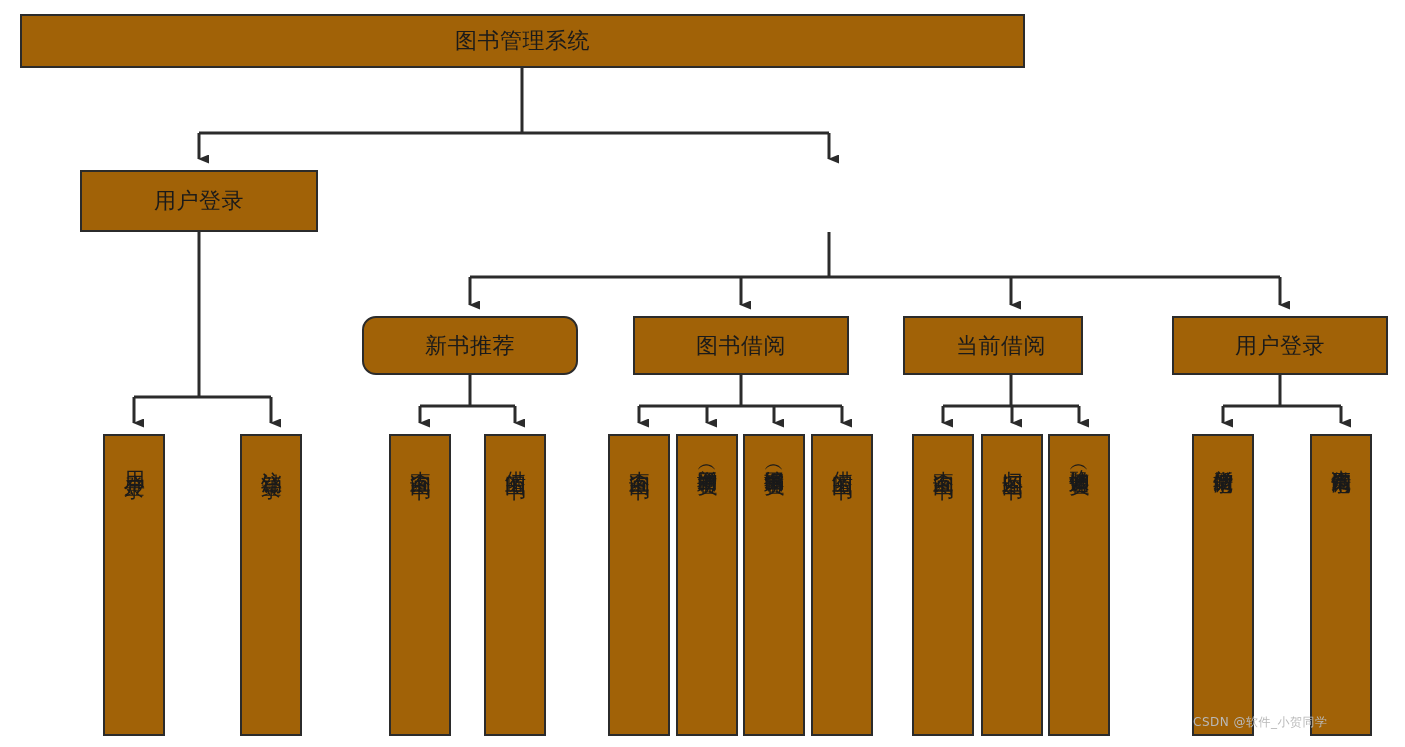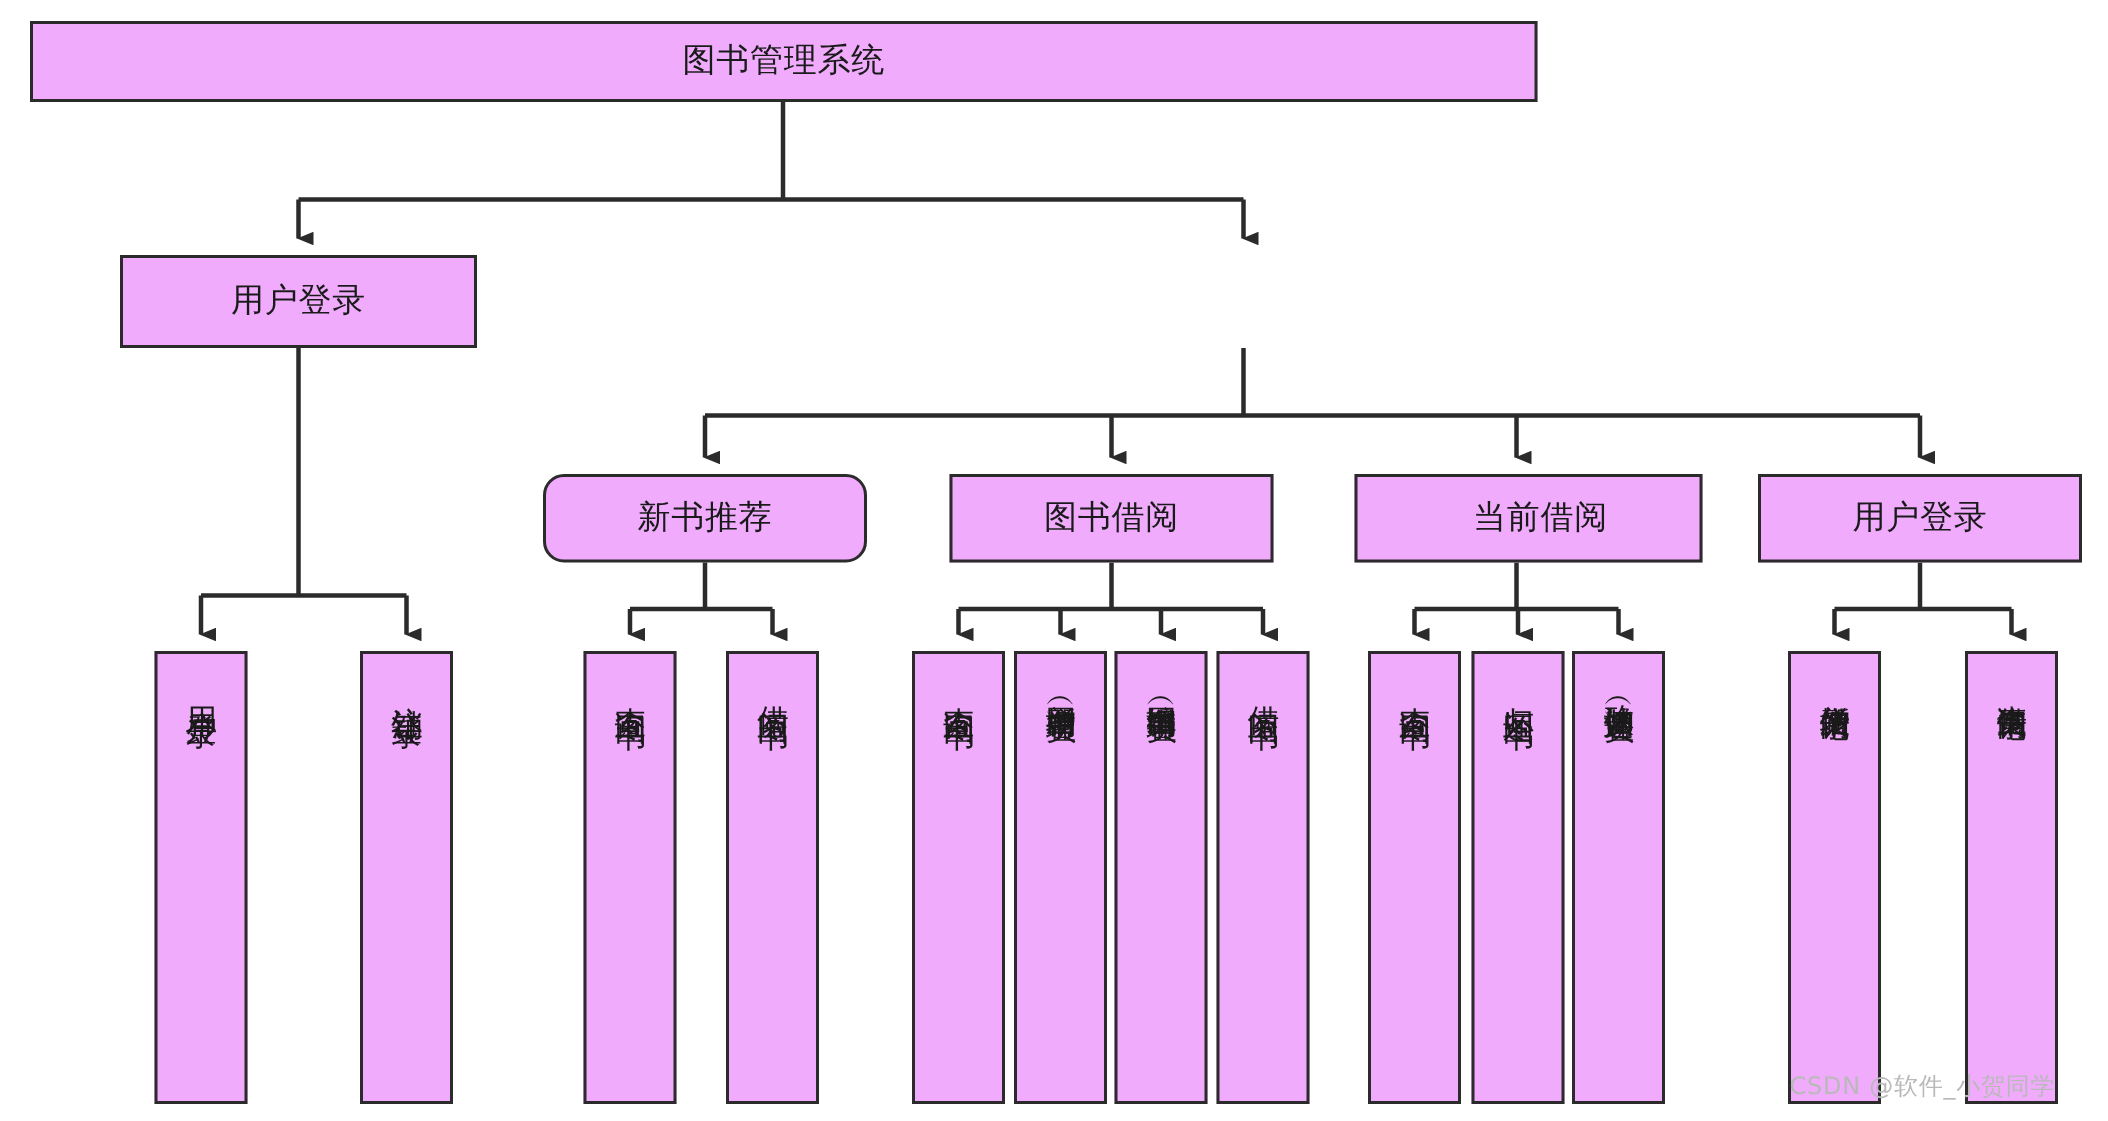--- a/index.html
+++ b/index.html
@@ -24,21 +24,21 @@
     position: absolute;
     top: 0;
     left: 0;
     width: 1405px;
     height: 747px;
   }
   .node-box {
     position: absolute;
     box-sizing: border-box;
     border: 2.5px solid #2b2b2b;
-    background: #f0abfc;
+    background: #a16207;
     display: flex;
     align-items: center;
     justify-content: center;
     color: #1a1a1a;
   }
   .node-label {
     display: block;
     text-align: center;
     line-height: 1.08;
     letter-spacing: 0.5px;
@@ -62,21 +62,21 @@
     white-space: nowrap;
   }
   .node-box.vert.tall-text .node-label {
     font-size: 20px;
     letter-spacing: 1px;
   }
   .watermark {
     position: absolute;
     left: 1193px;
     top: 714px;
-    font-size: 16px;
+    font-size: 12px;
     color: #b9b9b9;
     letter-spacing: 0.5px;
     white-space: nowrap;
     user-select: none;
     text-align: right;
   }
 </style>
 </head>
 <body>
 
@@ -132,21 +132,21 @@
   <div class="node-box horiz" id="node-l2-0" style="left: 80px; top: 170px; width: 238px; height: 62px;">
     <span class="node-label">用户登录</span>
   </div>
 
   <div class="node-box horiz" id="node-l3-0" style="left: 362px; top: 316px; width: 216px; height: 59px; border-radius: 14px;">
     <span class="node-label">新书推荐</span>
   </div>
   <div class="node-box horiz" id="node-l3-1" style="left: 633px; top: 316px; width: 216px; height: 59px;">
     <span class="node-label">图书借阅</span>
   </div>
-  <div class="node-box horiz" id="node-l3-2" style="left: 903px; top: 316px; width: 232px; height: 59px; padding-left: 16px;">
+  <div class="node-box horiz" id="node-l3-2" style="left: 903px; top: 316px; width: 180px; height: 59px; padding-left: 16px;">
     <span class="node-label">当前借阅</span>
   </div>
   <div class="node-box horiz" id="node-l3-3" style="left: 1172px; top: 316px; width: 216px; height: 59px;">
     <span class="node-label">用户登录</span>
   </div>
 
   <div class="node-box vert" id="node-leaf-0" style="left: 103px; top: 434px; width: 62px; height: 302px;">
     <span class="node-label">用户登录</span>
   </div>
   <div class="node-box vert" id="node-leaf-1" style="left: 240px; top: 434px; width: 62px; height: 302px;">

